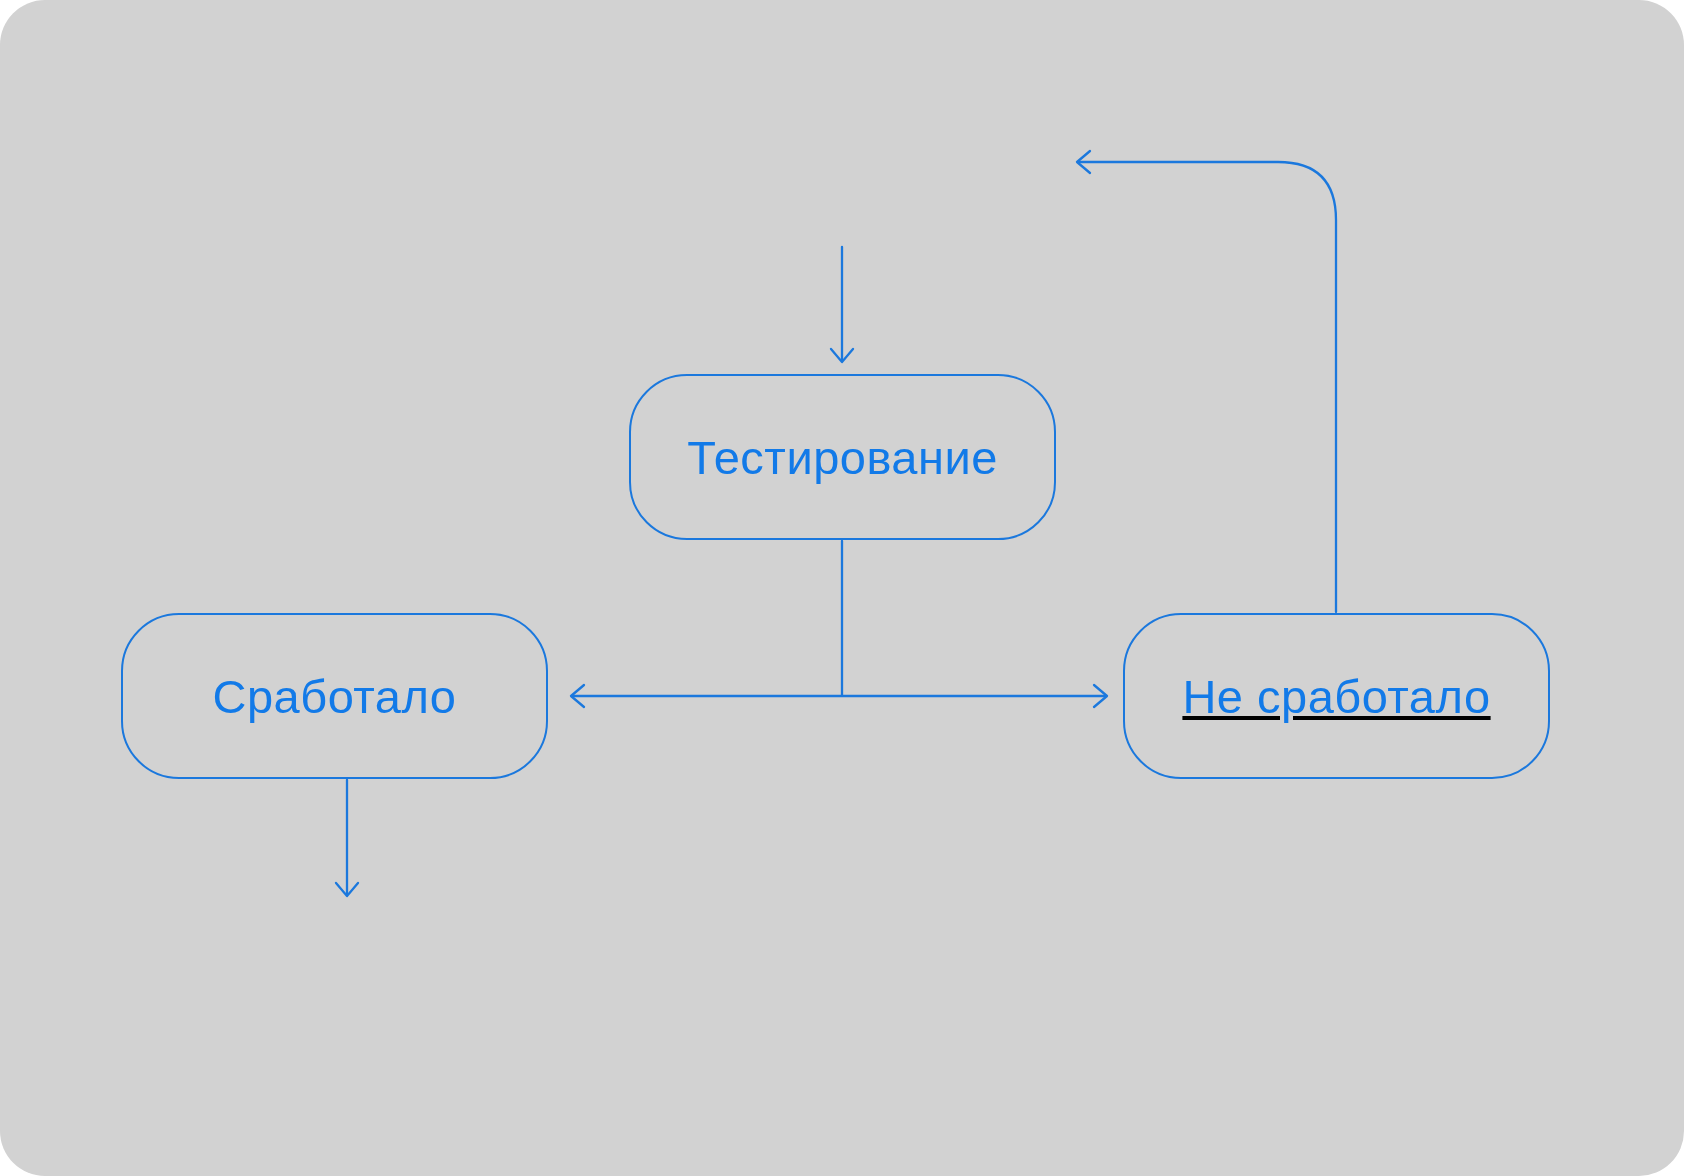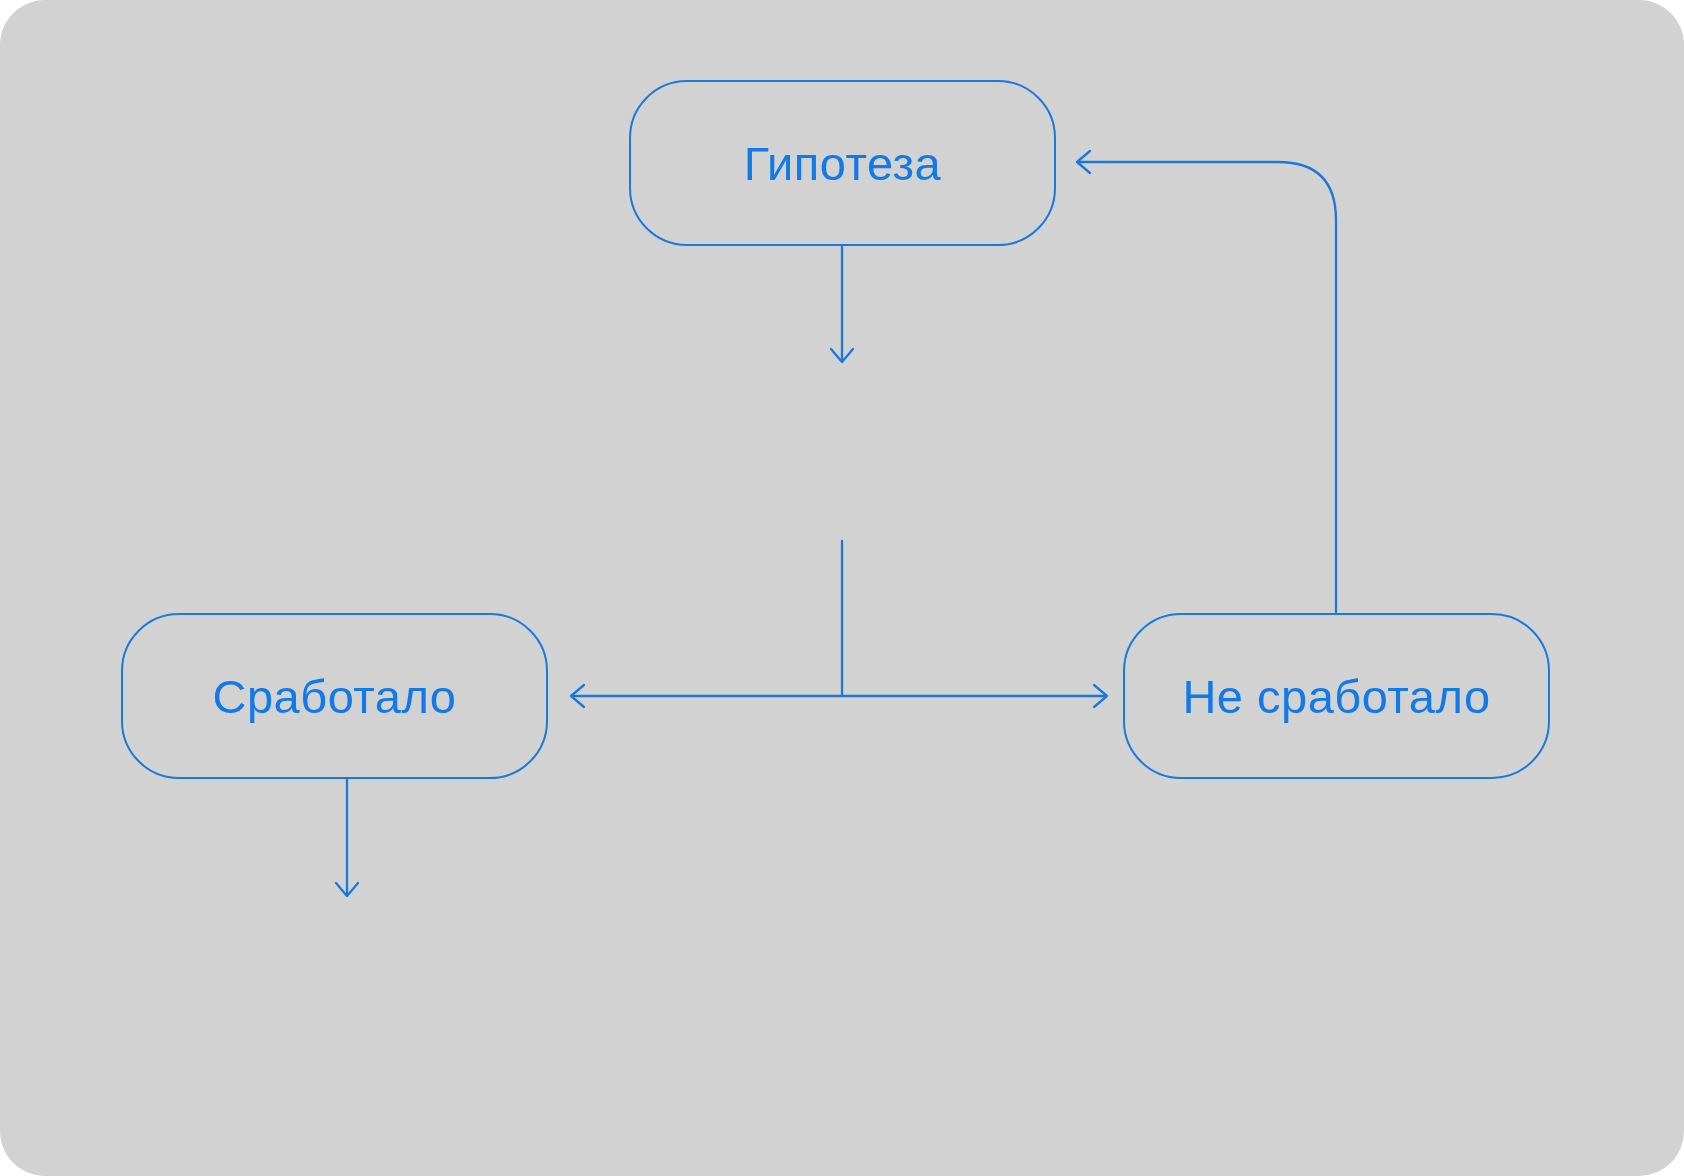--- a/index.html
+++ b/index.html
@@ -38,21 +38,21 @@
   .node-label{
     color:var(--node-text);
     font-size:47px;
     line-height:1;
     white-space:nowrap;
     letter-spacing:0.5px;
   }
   .node-hypothesis{left:629px;top:80px;}
   .node-testing{left:629px;top:374px;}
   .node-worked{left:121px;top:613px;}
-  .node-not-worked{left:1123px;top:613px;}
+  .node-not-worked{left:1123px;top:613px;text-decoration:underline;}
   .node-optimization{left:135px;top:909px;}
 </style>
 </head>
 <body>
 
 <div class="stage">
 
   <svg class="edges" viewBox="0 0 1684 1176" xmlns="http://www.w3.org/2000/svg">
 
     <path class="edge" d="M842,247 L842,361"></path>
@@ -64,24 +64,24 @@
 
     <path class="edge" d="M1094,685 L1107,696 L1094,707"></path>
 
     <path class="edge" d="M347,780 L347,895"></path>
     <path class="edge" d="M336,883 L347,896 L358,883"></path>
 
     <path class="edge" d="M1336,612 L1336,220 Q1336,162 1278,162 L1078,162"></path>
     <path class="edge" d="M1090,151 L1077,162 L1090,173"></path>
   </svg>
 
-  <div class="node node-hypothesis">
-    <span class="node-label">Гипотеза</span>
+
+  <div class="node node-testing">
+    <span class="node-label">Тестирование</span>
   </div>
-
 
   <div class="node node-worked">
     <span class="node-label">Сработало</span>
   </div>
 
   <div class="node node-not-worked">
     <span class="node-label">Не сработало</span>
   </div>
 
 

